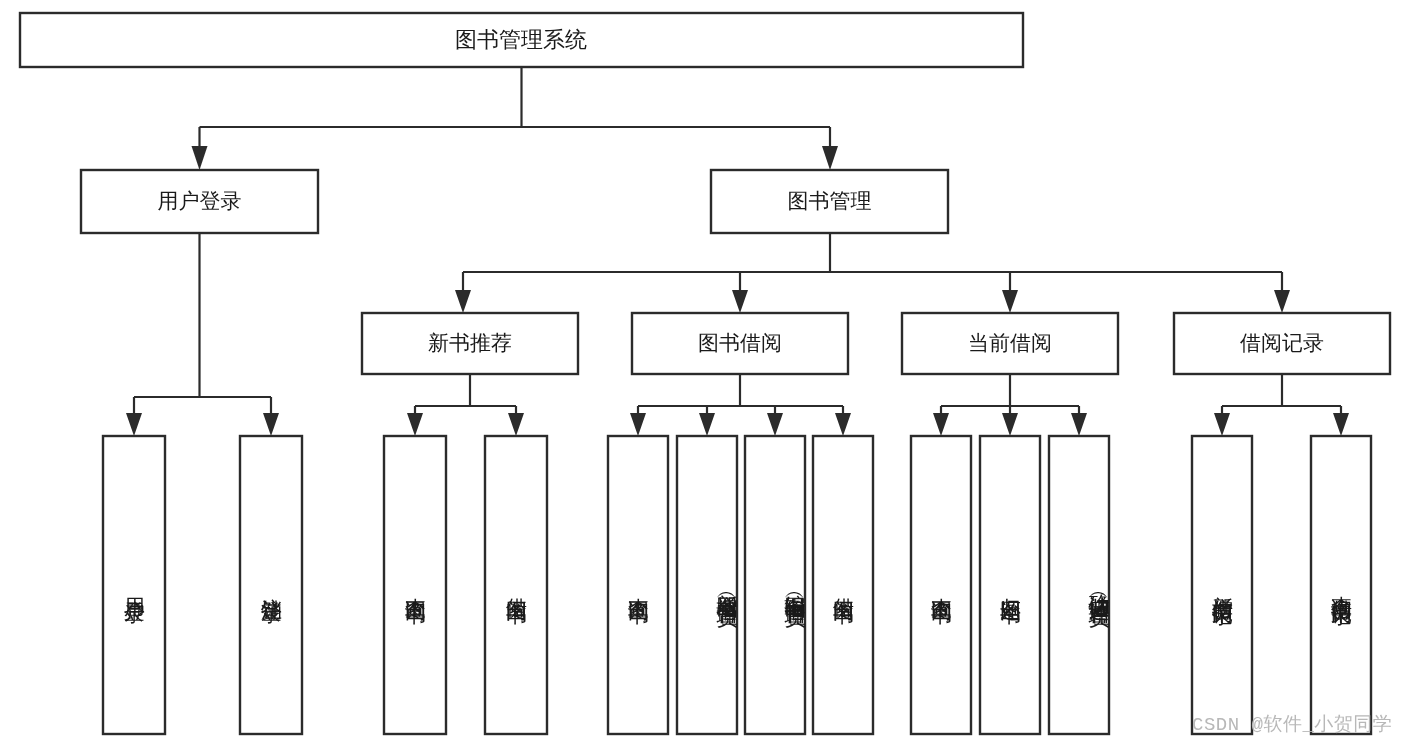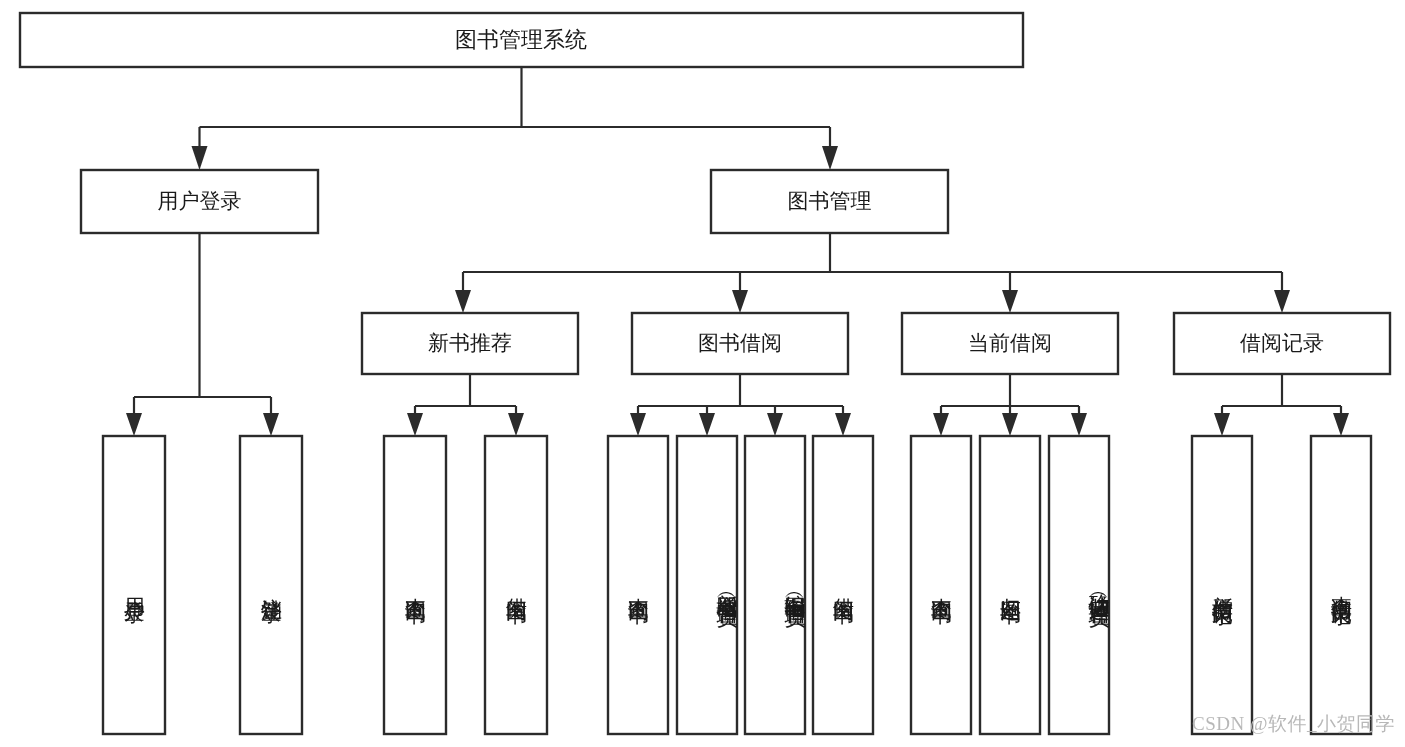--- a/index.html
+++ b/index.html
@@ -68,21 +68,21 @@
     justify-content: center;
     pointer-events: none;
   }
   .vlabel.centered {
     align-items: center;
   }
   .watermark {
     position: absolute;
     left: 1192px;
     top: 711px;
-    font-family: Liberation Serif, serif;
+    font-family: Liberation Mono, monospace;
     font-size: 19px;
     color: #b8b8b8;
     white-space: nowrap;
     letter-spacing: 0.5px;
   }
 </style>
 </head>
 <body>
 
 <div id="diagram-root">

